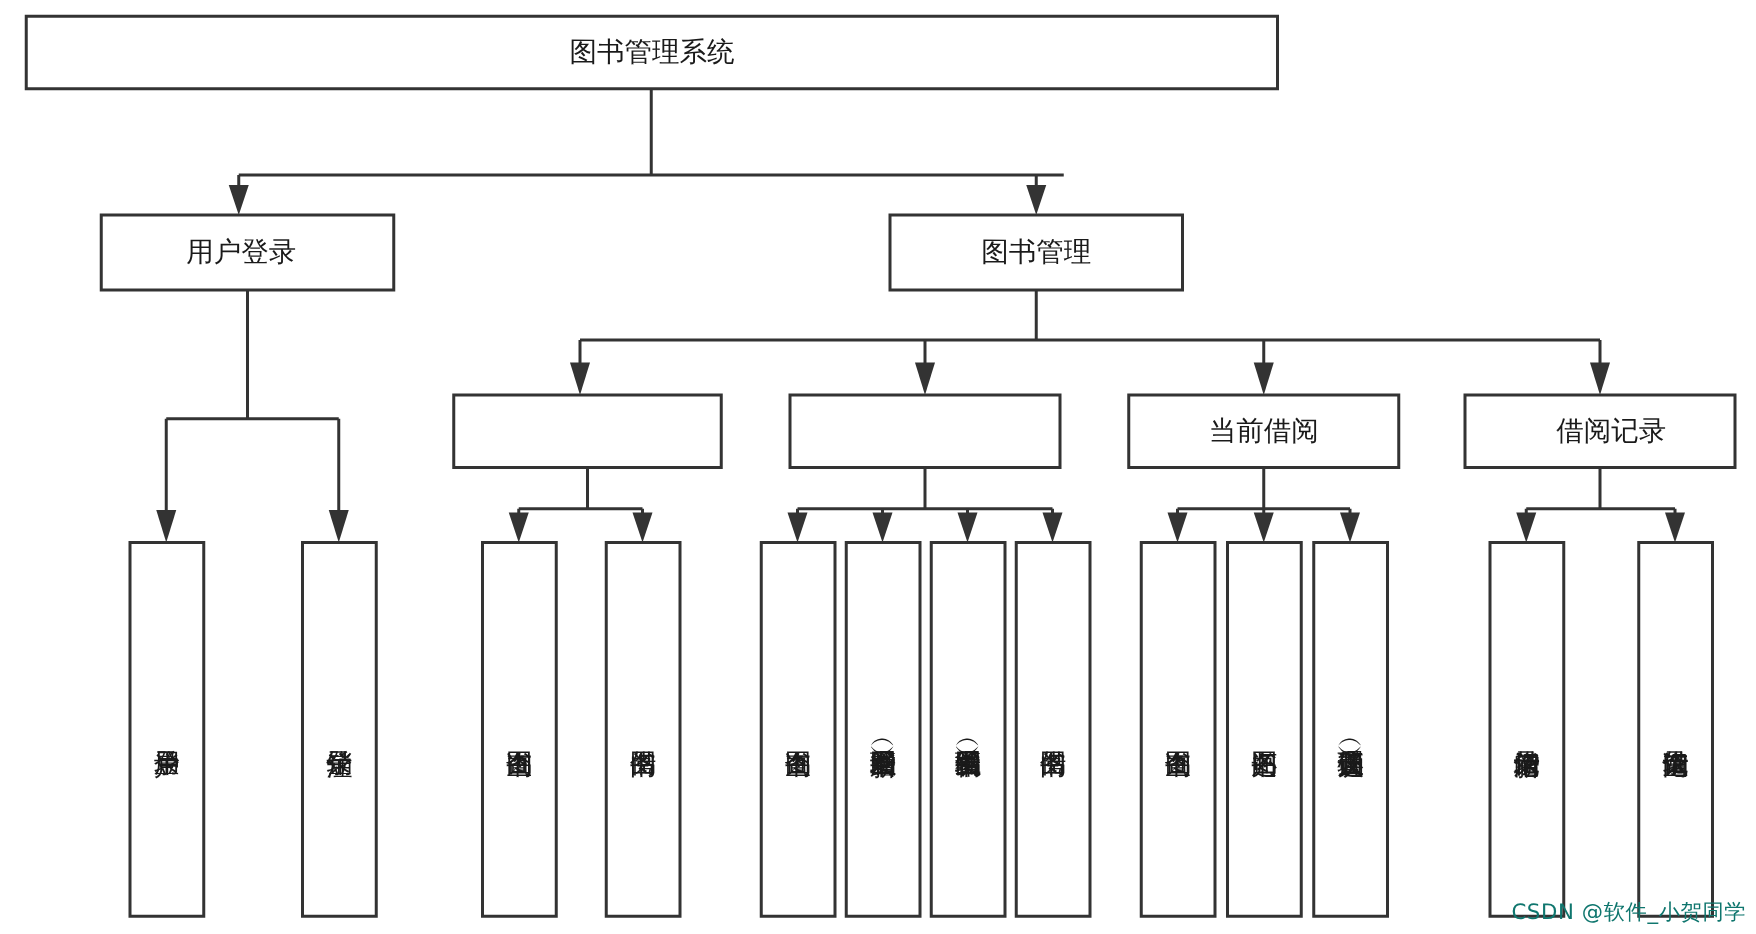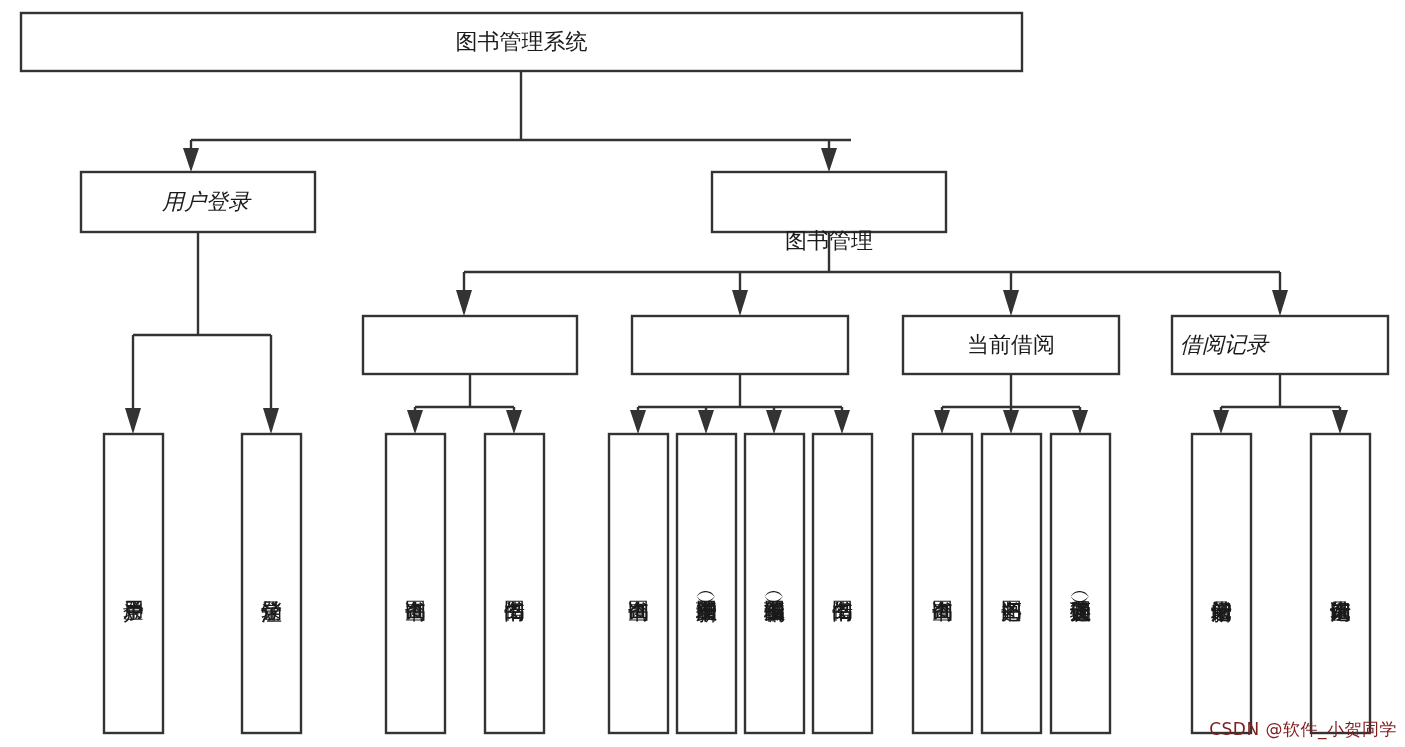--- a/index.html
+++ b/index.html
@@ -69,21 +69,21 @@
     font-size: 22px;
     color: #1a1a1a;
     white-space: nowrap;
   }
   #watermark {
     position: absolute;
     right: 8px;
     bottom: 6px;
     font-family: "DejaVu Sans", "Liberation Sans", sans-serif;
     font-size: 17px;
-    color: #7f1d1d;
+    color: #0f766e;
     letter-spacing: 0.5px;
     pointer-events: none;
     user-select: none;
   }
 </style>
 </head>
 <body>
 
 <div id="diagram-root">
 
@@ -188,31 +188,31 @@
     <rect class="node-box" x="1051" y="434" width="59" height="299"></rect>
 
     <rect class="node-box" x="1192" y="434" width="59" height="299"></rect>
     <rect class="node-box" x="1311" y="434" width="59" height="299"></rect>
   </svg>
 
   <div class="hlabel-wrap" style="left:21px; top:13px; width:1001px; height:58px;">
     <span>图书管理系统</span>
   </div>
 
-  <div class="hlabel-wrap" style="left:89px; top:172px; width:234px; height:60px;font-style:italic;">
+  <div class="hlabel-wrap" style="left:76px; top:172px; width:234px; height:60px;">
     <span>用户登录</span>
   </div>
-  <div class="hlabel-wrap" style="left:712px; top:172px; width:234px; height:60px;margin-top:39px;">
+  <div class="hlabel-wrap" style="left:712px; top:172px; width:234px; height:60px;">
     <span>图书管理</span>
   </div>
 
   <div class="hlabel-wrap" style="left:903px; top:316px; width:216px; height:58px;">
     <span>当前借阅</span>
   </div>
-  <div class="hlabel-wrap" style="left:1107px; top:316px; width:234px; height:58px;font-style:italic;">
+  <div class="hlabel-wrap" style="left:1172px; top:316px; width:234px; height:58px;">
     <span>借阅记录</span>
   </div>
 
   <div class="vlabel-wrap" style="left: 104px; top: 434px; width: 59px; height: 299px; align-items: center;">
     <span>用户登录</span>
   </div>
   <div class="vlabel-wrap" style="left: 242px; top: 434px; width: 59px; height: 299px; align-items: center;">
     <span>注销登录</span>
   </div>
 

